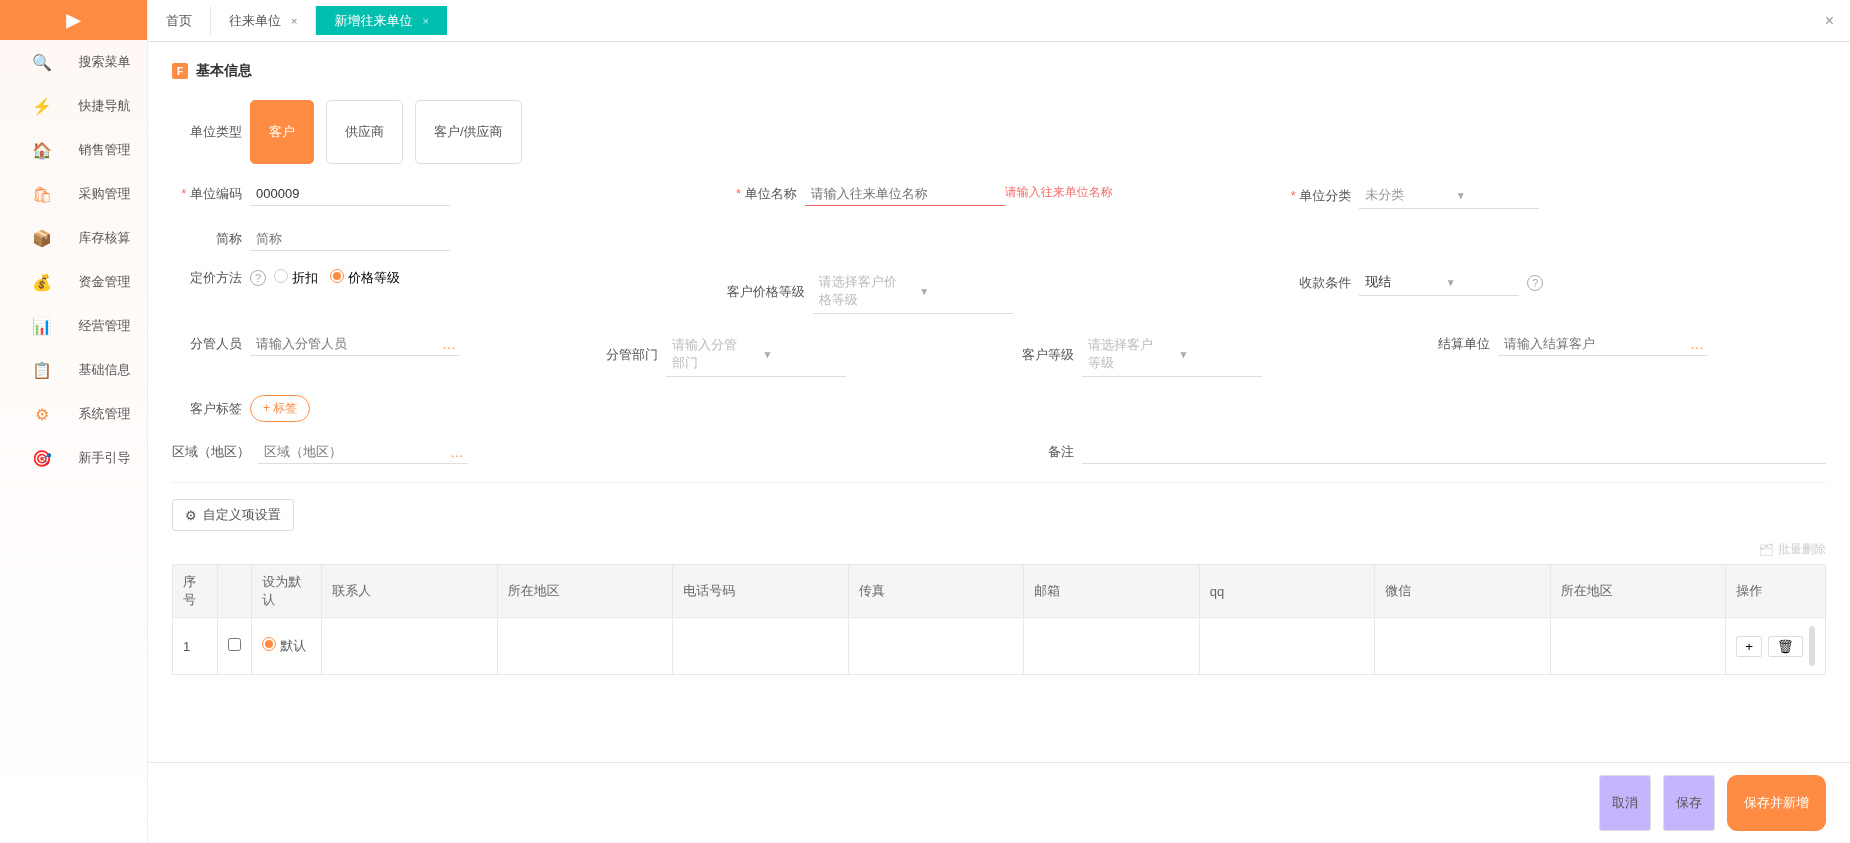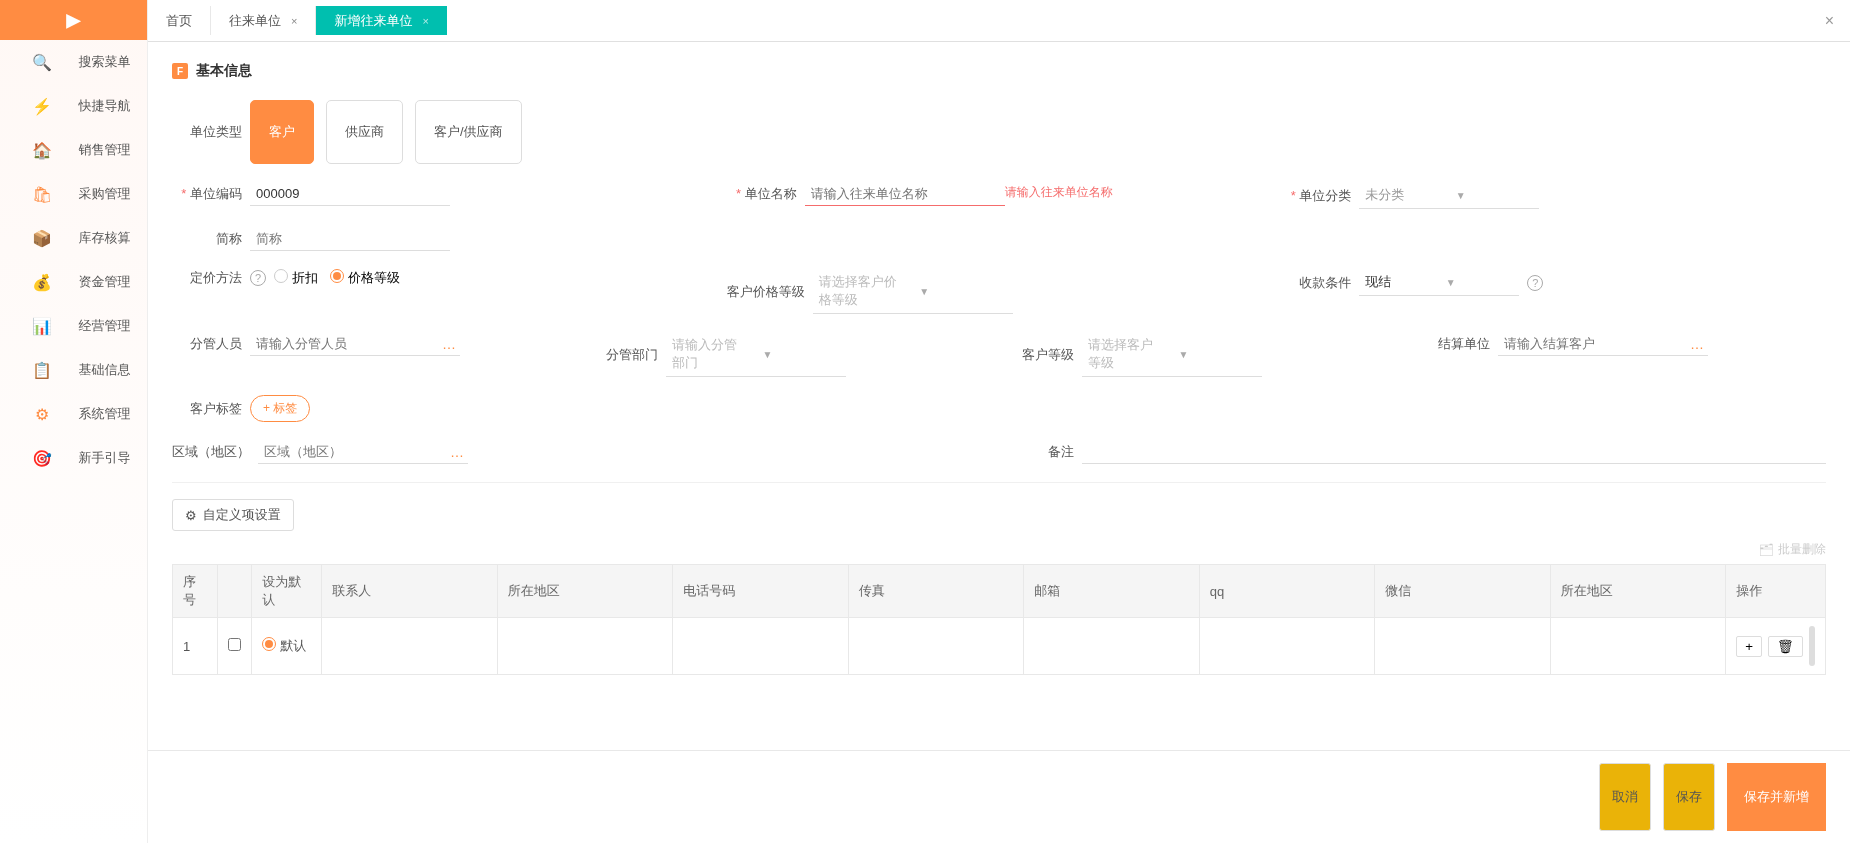--- a/index.html
+++ b/index.html
@@ -200,31 +200,31 @@
     .radio-circle.checked::after {
       content: '';
       width: 8px;
       height: 8px;
       border-radius: 50%;
       background: #ff8c42;
     }
 
     
     .btn {
-      padding: 24px 16px;
-      border-radius: 0;
+      padding: 18px 16px;
+      border-radius: 10px;
       border: 1px solid #ddd;
       font-size: 13px;
       cursor: pointer;
       background: #fff;
       color: #555;
     }
     .btn-primary { background: #ff8c42; color: white; border-color: #ff8c42; }
     .btn-orange-outline { border: 1px solid #ff8c42; color: #ff8c42; border-radius: 16px; padding: 4px 12px; background: white; cursor: pointer; font-size: 12px; }
-    .btn-outline { border: 1px solid #ddd; padding: 14px 12px; font-size: 13px; cursor: pointer; background: #eab308; color: #555; border-radius: 3px; }
+    .btn-outline { border: 1px solid #ddd; padding: 14px 12px; font-size: 13px; cursor: pointer; background: #c4b5fd; color: #555; border-radius: 3px; }
     .unit-btn { padding: 22px 18px; border: 1px solid #ddd; border-radius: 5px; cursor: pointer; font-size: 13px; background: white; color: #555; }
     .unit-btn.active { background: #ff8c42; color: white; border-color: #ff8c42; }
 
     
     .input-with-btn {
       display: flex;
       align-items: center;
       border-bottom: 1px solid #ddd;
       min-width: 160px;
     }

